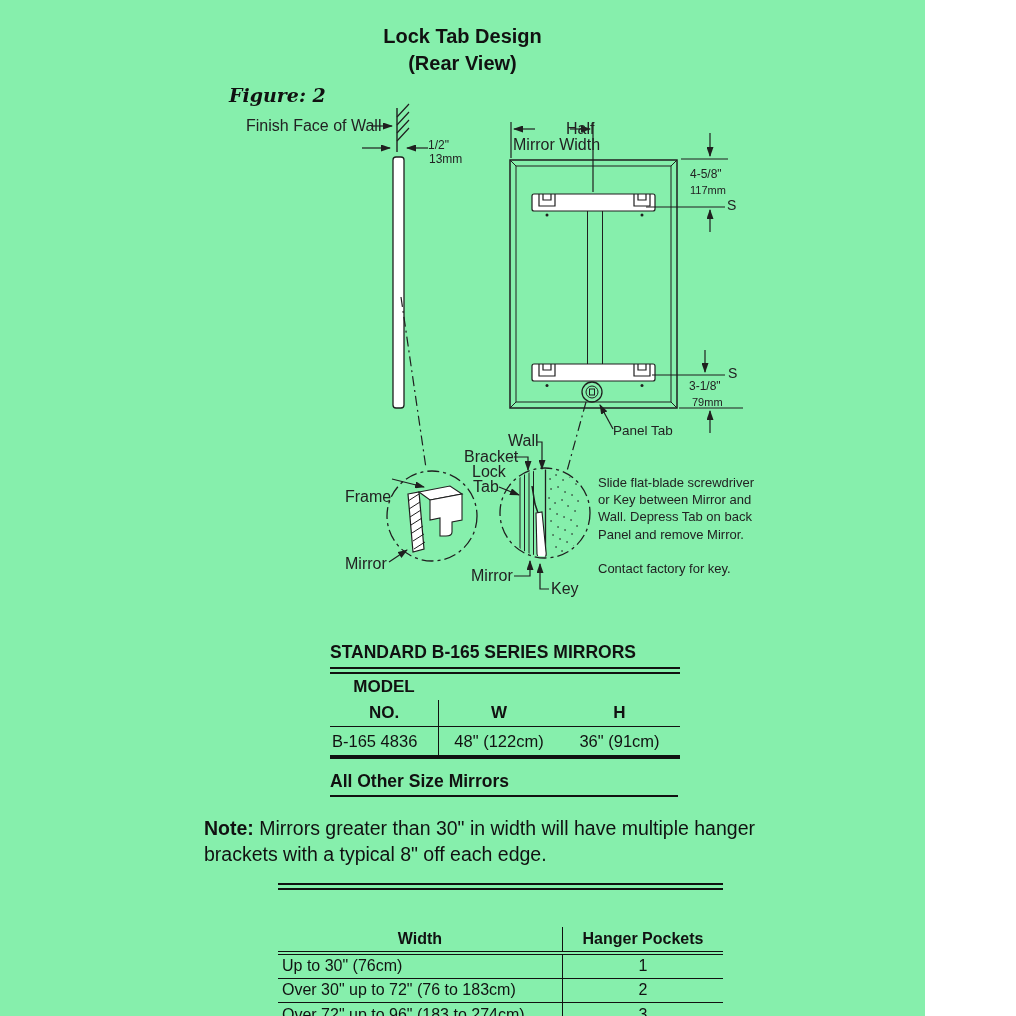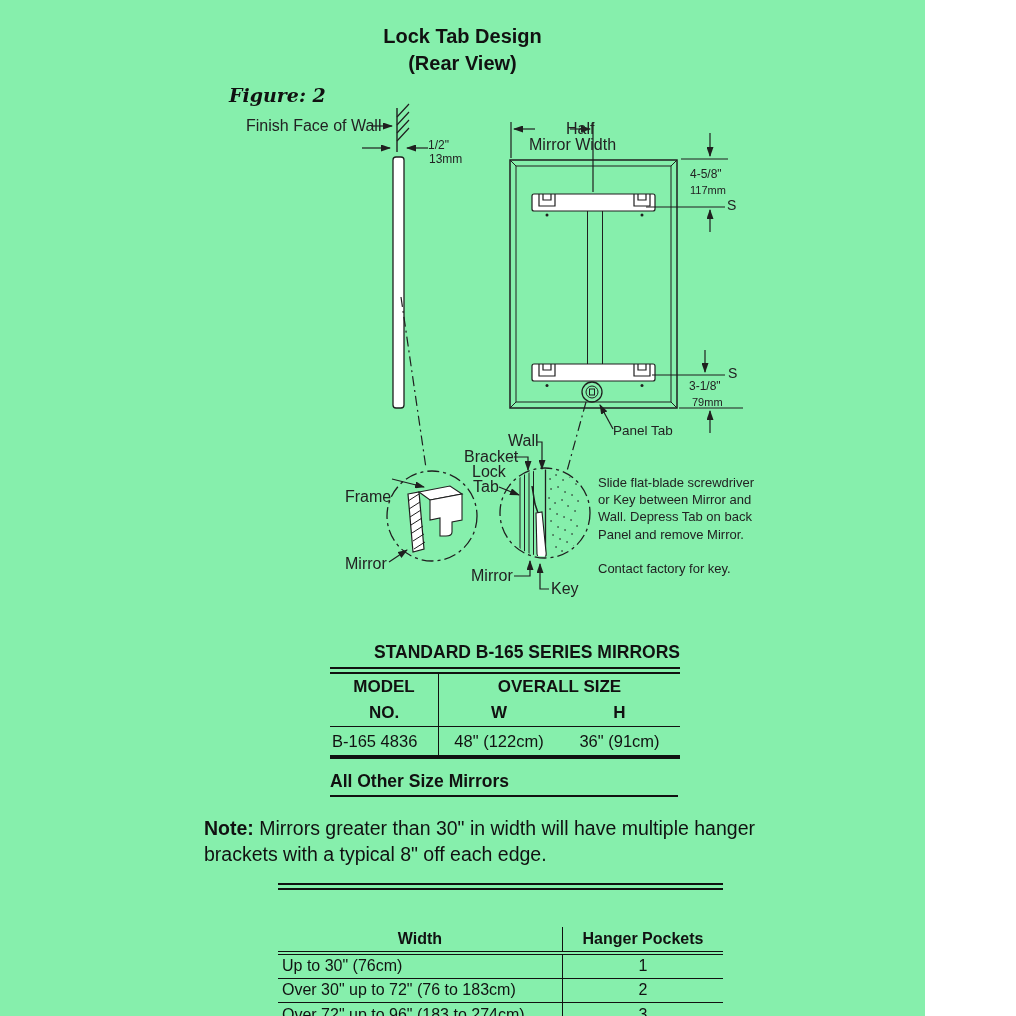--- a/index.html
+++ b/index.html
@@ -13,21 +13,21 @@
   .dlabel{position:absolute;font-size:16px;line-height:14px;white-space:nowrap;color:#222;}
   .dsmall{font-size:12px;line-height:13px;}
   .instr{position:absolute;left:598px;top:474px;width:190px;font-size:13px;line-height:17.2px;
          color:#222;white-space:pre-line;}
   .contact{position:absolute;left:598px;top:561px;font-size:13px;color:#222;}
   .rule-double{border-top:2.2px solid #111;border-bottom:2.2px solid #111;height:2.5px;}
   .rule-double2{border-top:1.6px solid #111;border-bottom:1.6px solid #111;height:2px;}
   .rule-thin{height:1.6px;background:#111;}
   .rule-thick{height:3.5px;background:#111;}
   .t1{position:absolute;left:330px;top:642px;width:350px;}
-  .t1-title{font-weight:bold;font-size:17.5px;text-align:right;color:#111;padding-bottom:4px;}
+  .t1-title{font-weight:bold;font-size:17.5px;text-align:left;color:#111;padding-bottom:4px;}
   .t1-row{display:grid;grid-template-columns:108px 121px 121px;}
   .t1-row2{display:grid;grid-template-columns:108px 242px;}
   .tcell{display:flex;align-items:center;justify-content:center;font-size:17px;color:#111;}
   .tcell.bold{font-weight:bold;}
   .tcell.vline{border-left:1.8px solid #111;}
   .h26{height:26px;} .h27{height:28px;}
   .other-sizes{position:absolute;left:330px;top:771px;width:348px;border-bottom:2.6px solid #111;
                padding-bottom:3px;font-weight:bold;font-size:17.5px;color:#111;}
   .note{position:absolute;left:204px;top:816px;width:578px;font-size:19.5px;line-height:25.5px;color:#111;}
   .note b{font-weight:bold;}
@@ -148,21 +148,21 @@
       <path d="M499,487 L519,495" marker-end="url(#ah)"></path>
       <path d="M514,576 L530,576 L530,561" marker-end="url(#ah)"></path>
       <path d="M549,589 L540,589 L540,564" marker-end="url(#ah)"></path>
     </g>
   </svg>
 
   <span class="dlabel" style="left:246px;top:119px;">Finish Face of Wall</span>
   <span class="dlabel dsmall" style="left:428px;top:139px;">1/2"</span>
   <span class="dlabel dsmall" style="left:429px;top:153px;">13mm</span>
   <span class="dlabel" style="left:541px;top:122px;margin-left:25px;">Half</span>
-  <span class="dlabel" style="left:513px;top:138px;margin-left:16px;">Mirror Width</span>
+  <span class="dlabel" style="left:513px;top:138px;">Mirror Width</span>
   <span class="dlabel dsmall" style="left:690px;top:168px;">4-5/8"</span>
   <span class="dlabel" style="left:690px;top:183px;font-size:11px;">117mm</span>
   <span class="dlabel" style="left:727px;top:198px;font-size:14px;">S</span>
   <span class="dlabel" style="left:728px;top:366px;font-size:14px;">S</span>
   <span class="dlabel dsmall" style="left:689px;top:380px;">3-1/8"</span>
   <span class="dlabel" style="left:692px;top:395px;font-size:11px;">79mm</span>
   <span class="dlabel" style="left:613px;top:424px;font-size:13.5px;">Panel Tab</span>
   <span class="dlabel" style="left:345px;top:490px;">Frame</span>
   <span class="dlabel" style="left:345px;top:557px;">Mirror</span>
   <span class="dlabel" style="left:508px;top:434px;">Wall</span>
@@ -176,21 +176,20 @@
 or Key between Mirror and
 Wall. Depress Tab on back
 Panel and remove Mirror.</div>
   <div class="contact">Contact factory for key.</div>
 
   <div class="t1">
     <div class="t1-title">STANDARD B-165 SERIES MIRRORS</div>
     <div class="rule-double"></div>
     <div class="t1-row2">
       <div class="tcell bold h26">MODEL</div>
-      <div class="tcell bold vline h26">OVERALL SIZE</div>
     </div>
     <div class="t1-row">
       <div class="tcell bold h26">NO.</div>
       <div class="tcell bold vline h26">W</div>
       <div class="tcell bold h26">H</div>
     </div>
     <div class="rule-thin"></div>
     <div class="t1-row">
       <div class="tcell h27" style="font-size:16.5px;justify-content:flex-start;padding-left:2px;">B-165 4836</div>
       <div class="tcell vline h27" style="font-size:16.5px;">48" (122cm)</div>

